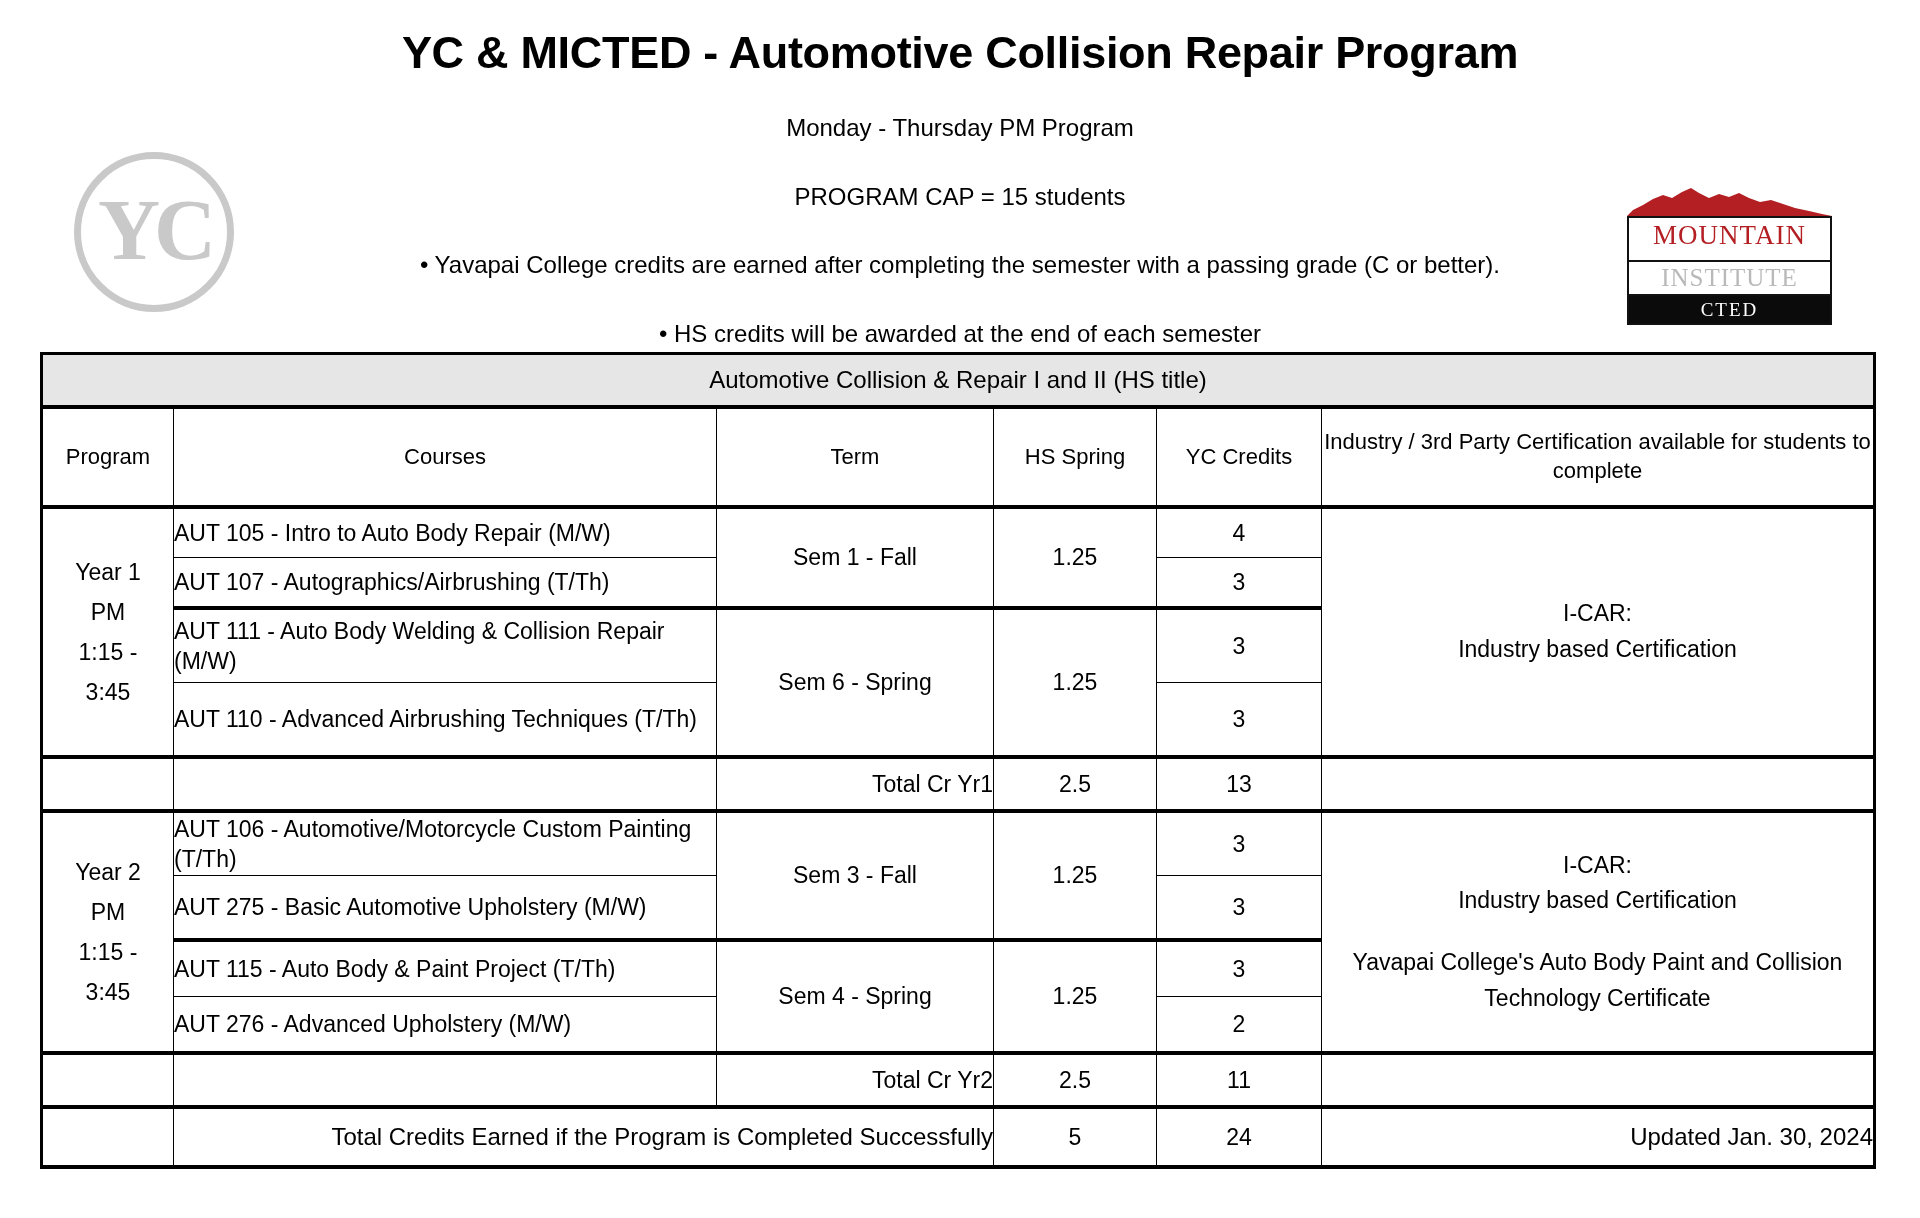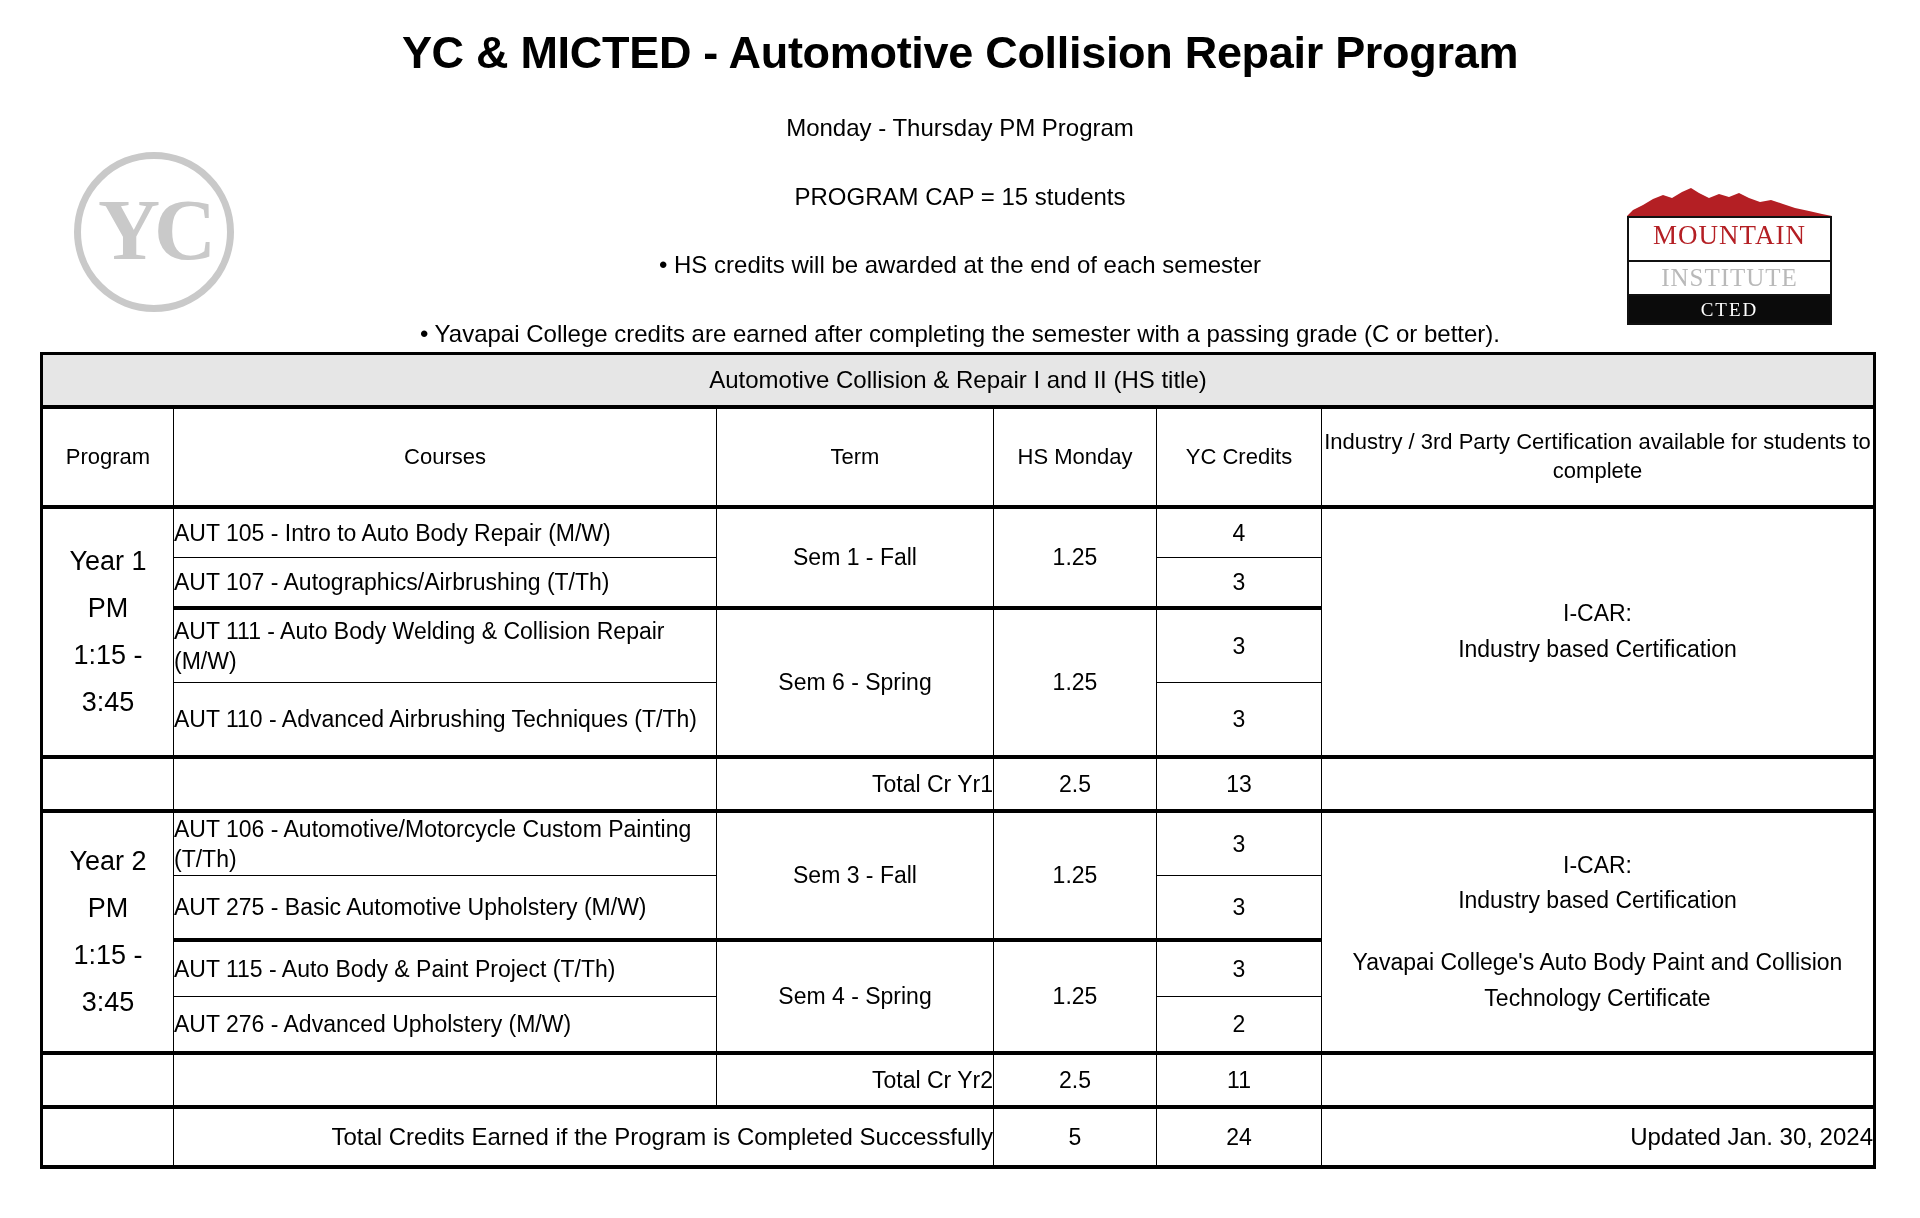--- a/index.html
+++ b/index.html
@@ -164,21 +164,21 @@
     text-align: left;
     padding: 7px 6px 7px 10px;
     line-height: 1.32;
   }
   .cell-center {
     text-align: center;
     font-size: 23px;
   }
   .cell-prog {
     text-align: center;
-    font-size: 27px;
+    font-size: 23px;
     font-weight: bold;
     line-height: 1.75;
   }
   .cell-cert {
     text-align: center;
     font-size: 23px;
     line-height: 1.55;
     padding: 6px 10px;
   }
   .cell-cert .gap { display:block; height: 26px; }
@@ -211,22 +211,22 @@
 </head>
 <body>
 
 <div class="header">
 
   <div class="title-block">
     <div class="main-title">YC &amp; MICTED - Automotive Collision Repair Program</div>
     <div class="info-lines">
       <div class="info-line">Monday - Thursday PM Program</div>
       <div class="info-line">PROGRAM CAP = 15 students</div>
+      <div class="info-line">• Yavapai College credits are earned after completing the semester with a passing grade (C or better).</div>
       <div class="info-line">• HS credits will be awarded at the end of each semester</div>
-      <div class="info-line">• Yavapai College credits are earned after completing the semester with a passing grade (C or better).</div>
     </div>
   </div>
 
   <div class="yc-logo">
     <div class="ring"></div>
     <div class="yc-letters">YC</div>
   </div>
 
   <div class="mi-logo">
     <svg class="mtn" viewBox="0 0 205 30" preserveAspectRatio="none">
@@ -252,21 +252,21 @@
 
     <tbody>
         <tr>
       <td class="banner" colspan="6">Automotive Collision &amp; Repair I and II (HS title)</td>
     </tr>
 
     <tr>
       <td class="colhead b-left-thick b-top-thick">Program</td>
       <td class="colhead b-top-thick">Courses</td>
       <td class="colhead b-top-thick">Term</td>
-      <td class="colhead b-top-thick">HS Monday</td>
+      <td class="colhead b-top-thick">HS Spring</td>
       <td class="colhead b-top-thick">YC  Credits</td>
       <td class="colhead b-top-thick b-right-thick">Industry / 3rd Party Certification available for students to complete</td>
     </tr>
 
     <tr>
       <td class="cell-prog b-left-thick b-top-thick" rowspan="4">
         <div>Year 1</div>
         <div>PM</div>
         <div>1:15 -</div>
         <div>3:45</div>

